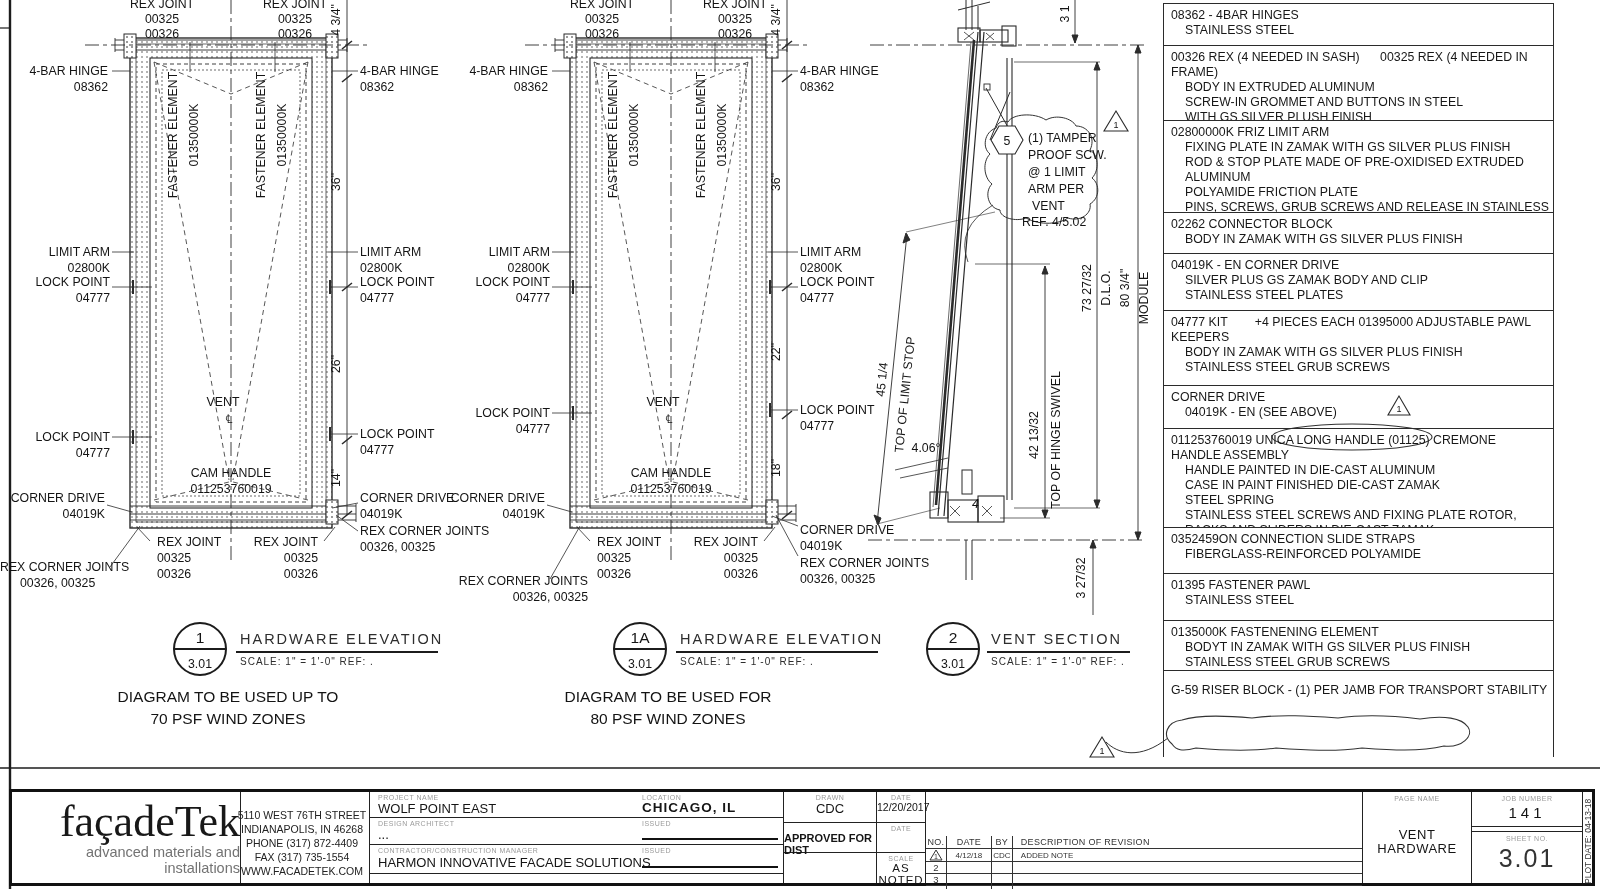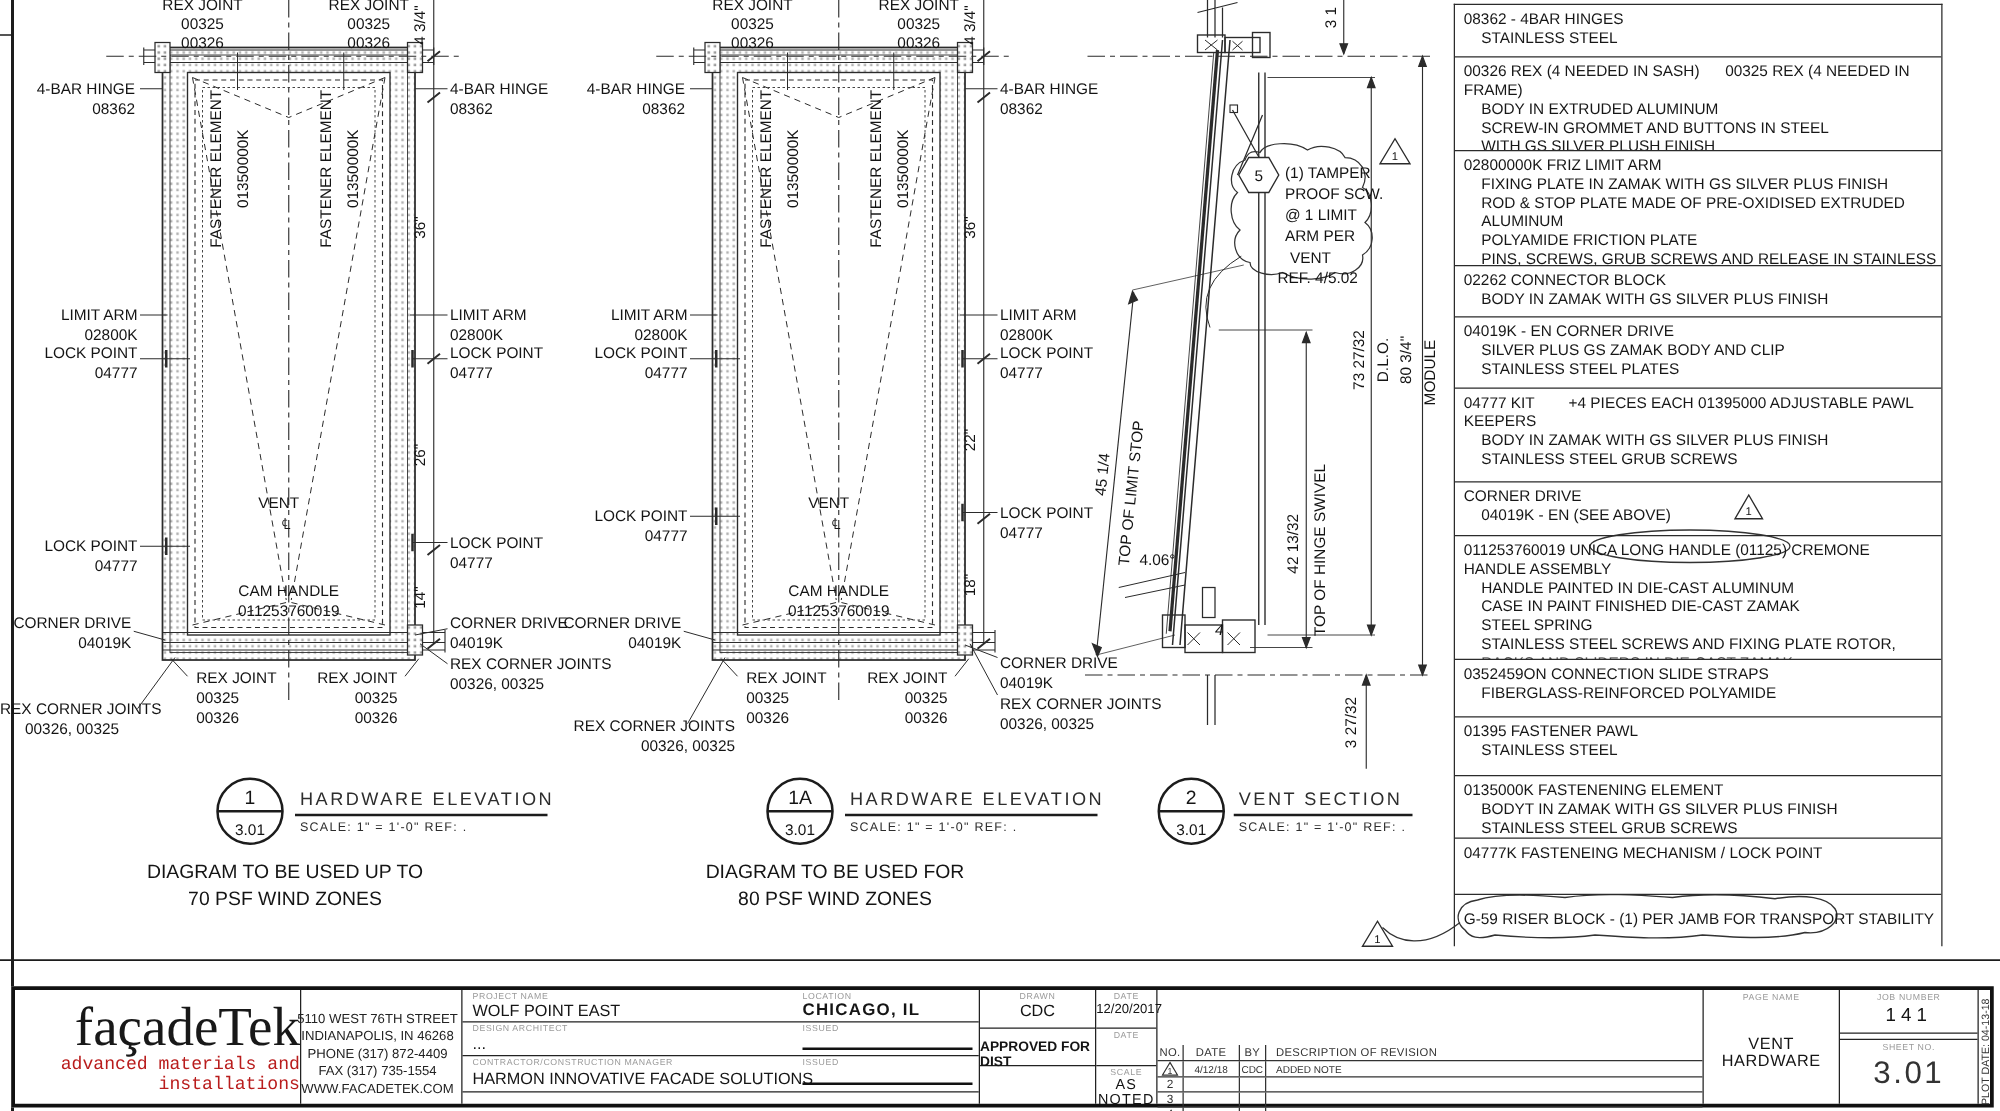--- a/index.html
+++ b/index.html
@@ -18,21 +18,21 @@
          box-sizing:border-box;background:transparent;}
   .prow{box-sizing:border-box;border-bottom:1.4px solid #2b2b2b;padding:4px 4px 0 7px;overflow:hidden;}
   .prow div{font-size:12.3px;line-height:15px;white-space:pre-wrap;color:#171717;}
   .prow .ind{padding-left:14px;}
   .tb{position:absolute;left:9px;top:789px;width:1586px;height:97px;z-index:2;
       border:3px solid #111;box-sizing:border-box;background:#fff;}
   .cell{position:absolute;top:0;height:91px;border-right:1.4px solid #222;box-sizing:border-box;}
   .glabel{font-size:7px;color:#9a9a9a;letter-spacing:.5px;}
   .hl{position:absolute;background:#111;}
   .logo{font-family:"Liberation Serif",serif;font-size:44px;color:#181818;line-height:44px;}
-  .tagline{font-family:Liberation Mono, monospace;font-size:14.5px;color:#b91c1c;}
+  .tagline{font-family:Liberation Sans, sans-serif;font-size:14.5px;color:#737373;}
   .addr{font-size:10.5px;font-weight:normal;color:#222;line-height:14px;text-align:center;}
   .val{font-size:13px;color:#151515;}
   .revgrid{position:absolute;inset:0;display:flex;flex-direction:column;margin-top:44px;}
   .revrow{display:flex;border-bottom:1px solid #333;box-sizing:border-box;flex:1;}
   .revrow>div{border-right:1px solid #333;box-sizing:border-box;display:flex;align-items:center;}
   .rc1{width:21px;justify-content:center;}
   .rc2{width:45px;justify-content:center;}
   .rc3{width:21px;justify-content:center;}
   .rc4{width:350px;padding-left:8px;border-right:none!important;}
   .rhead{font-size:9px;color:#333;letter-spacing:.3px;}
@@ -373,23 +373,20 @@
   </div>
   <div class="prow" style="height:47px">
     <div>01395 FASTENER PAWL</div>
     <div class="ind">STAINLESS STEEL</div>
   </div>
   <div class="prow" style="height:50px">
     <div>0135000K FASTENENING ELEMENT</div>
     <div class="ind">BODYT IN ZAMAK WITH GS SILVER PLUS FINISH</div>
     <div class="ind">STAINLESS STEEL GRUB SCREWS</div>
   </div>
-  <div class="prow" style="height:45px">
-    <div>04777K FASTENEING MECHANISM / LOCK POINT</div>
-  </div>
   <div class="prow" style="height:42px;border-bottom:none;padding-top:12px">
     <div>G-59 RISER BLOCK - (1) PER JAMB FOR TRANSPORT STABILITY</div>
   </div>
 </div>
 
 <div class="tb">
 
   <div class="cell" style="left:0;width:229px;text-align:right;">
     <div class="logo" style="margin-top:8px">façadeTek</div>
     <div class="tagline">advanced materials and installations</div>

